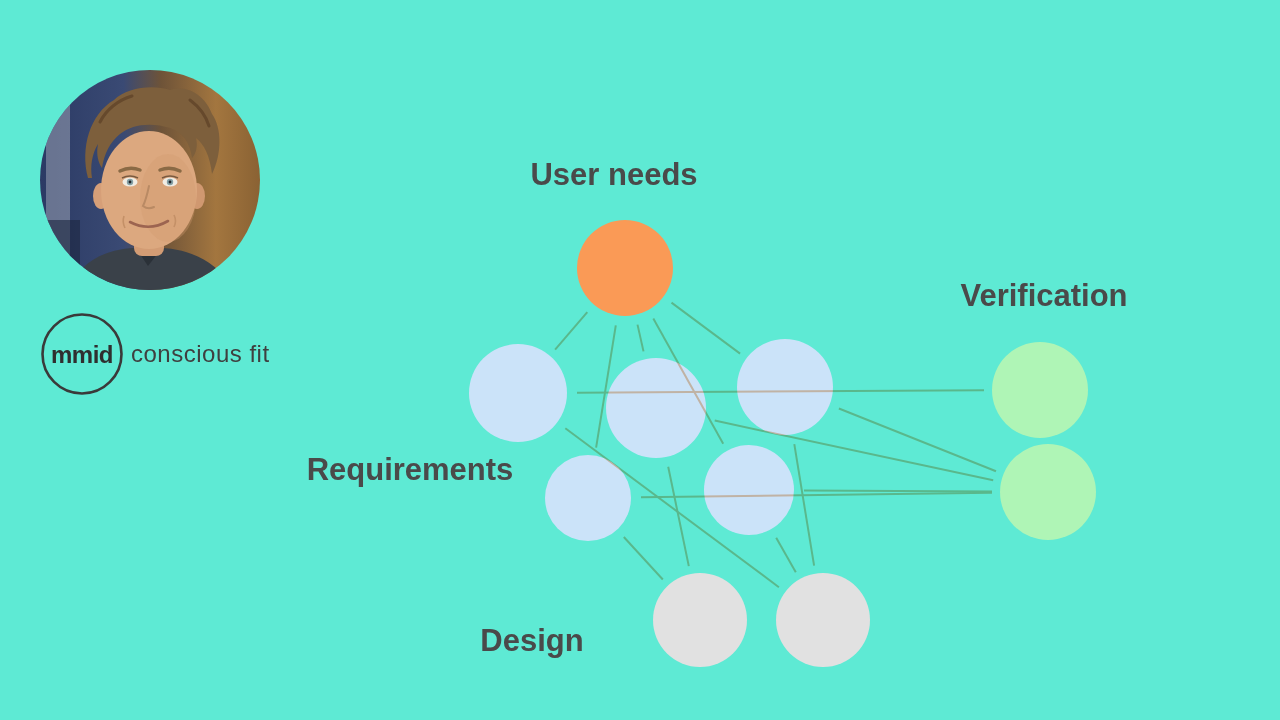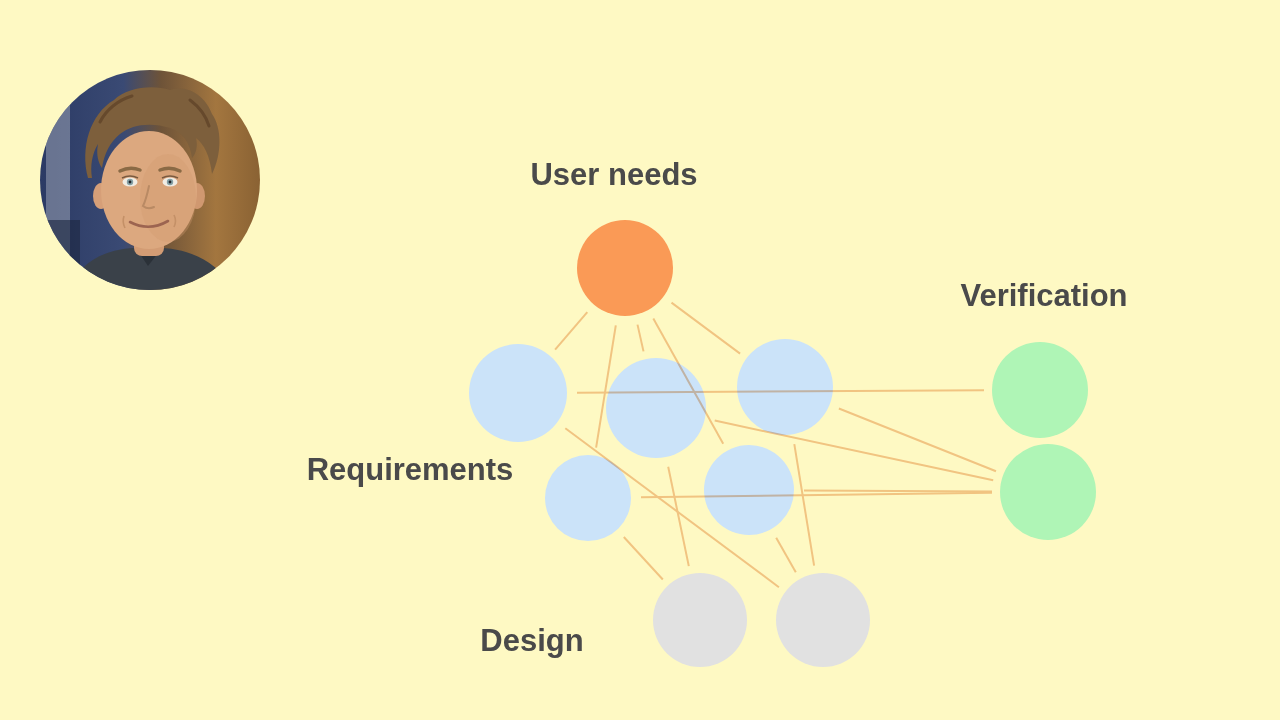--- a/index.html
+++ b/index.html
@@ -5,21 +5,21 @@
   html, body {
     margin: 0; padding: 0;
     width: 1280px; height: 720px;
     background: #ffffff;
     overflow: hidden;
     font-family: "Liberation Sans", sans-serif;
   }
   .slide {
     position: relative;
     width: 1280px; height: 720px;
-    background: #fef9c3;
+    background: #5eead4;
   }
   .presenter {
     position: absolute; left: 40px; top: 70px;
     width: 230px;
   }
   .avatar-svg { display: block; }
   .logo-row {
     position: absolute; left: 0px; top: 242px; 
     display: flex; align-items: center;
     white-space: nowrap;
@@ -137,15 +137,22 @@
         <path d="M82,108 Q90,104 98,108" stroke="#7a5a40" stroke-width="1.6" fill="none"></path>
         <path d="M122,108 Q130,104 138,108" stroke="#7a5a40" stroke-width="1.6" fill="none"></path>
 
         <path d="M109,116 Q106,130 103,136 Q108,140 114,137" stroke="#b98a64" stroke-width="2" fill="none" stroke-linecap="round"></path>
 
         <path d="M90,152 Q109,162 128,151" stroke="#9c6450" stroke-width="2.6" fill="none" stroke-linecap="round"></path>
         <path d="M84,146 Q82,152 85,158 M134,145 Q137,151 134,157" stroke="#c49067" stroke-width="1.6" fill="none"></path>
       </g>
     </svg>
 
+    <div class="logo-row">
+      <svg class="logo-ring-svg" width="84" height="84" viewBox="0 0 84 84" xmlns="http://www.w3.org/2000/svg">
+        <circle cx="42" cy="42" r="39.5" fill="none" stroke="#3a3a3a" stroke-width="2.6"></circle>
+        <text x="42" y="51" text-anchor="middle" font-family="Liberation Sans, sans-serif" font-weight="bold" font-size="24" letter-spacing="-0.5" fill="#2f2f2f">mmid</text>
+      </svg>
+      <span class="brand-tagline">conscious fit</span>
+    </div>
   </div>
 
 </div>
 
 </body></html>

